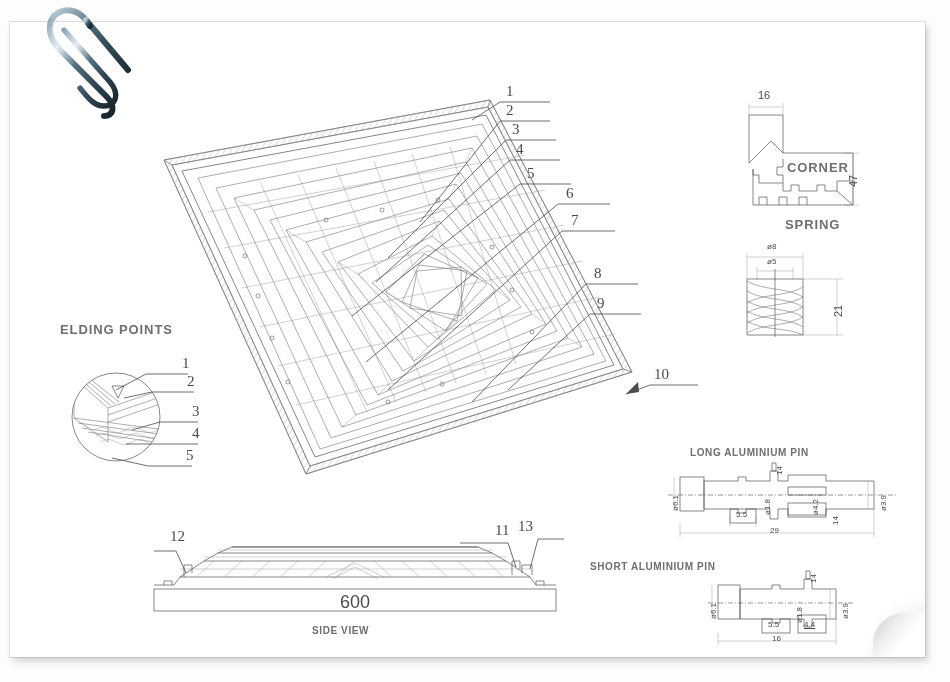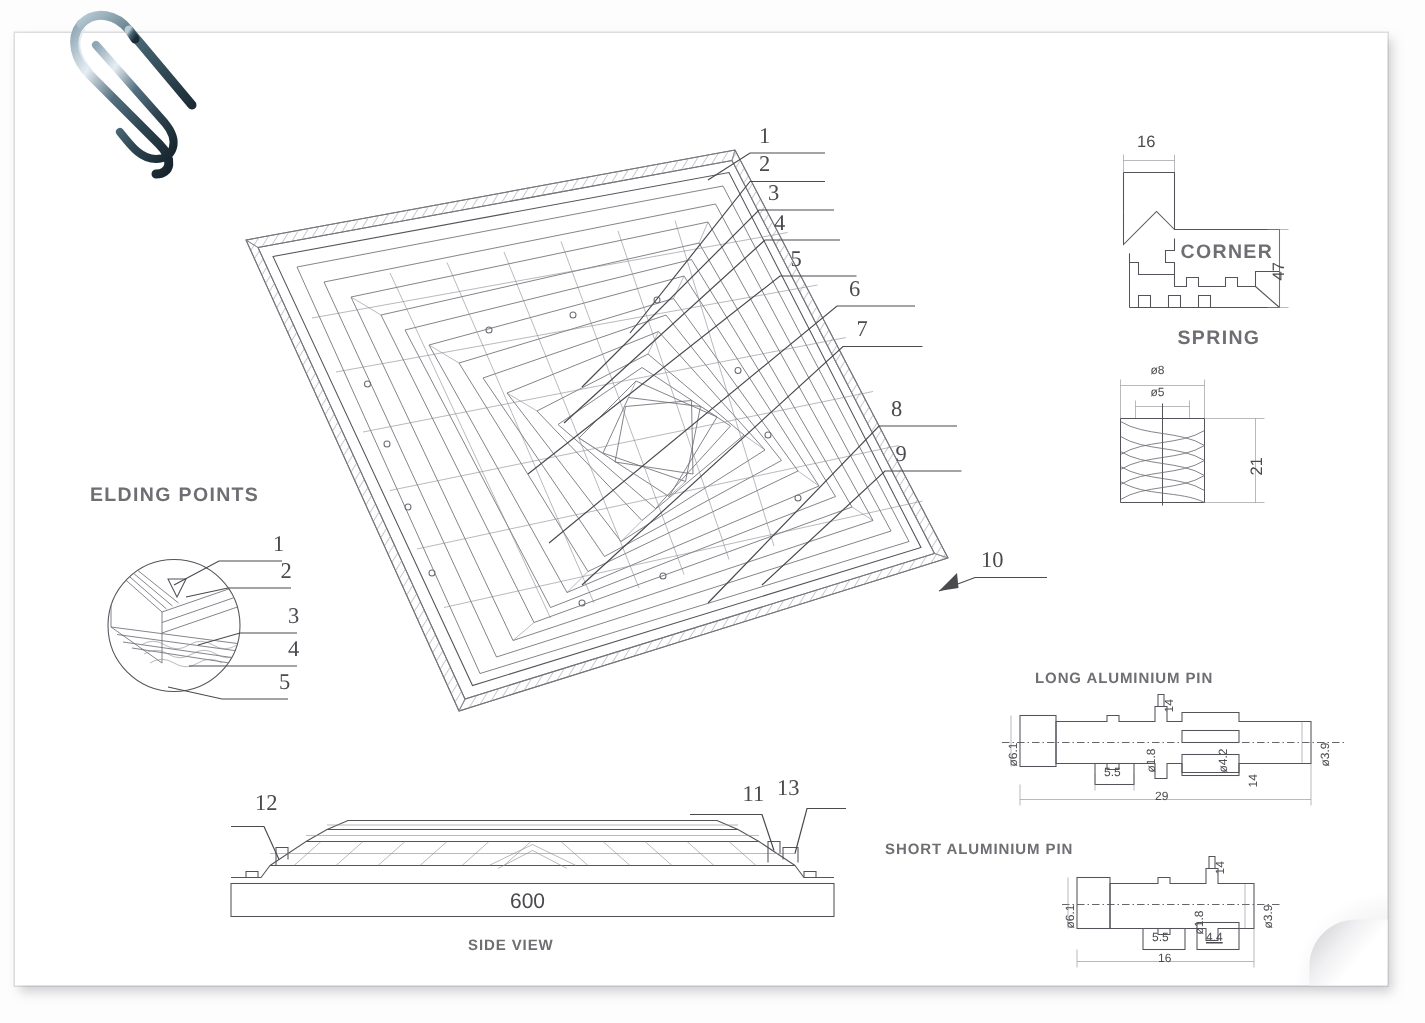--- a/index.html
+++ b/index.html
@@ -445,21 +445,21 @@
         <g class="lead">
           <path d="M46,56 L36,34 L14,34"></path>
           <path d="M376,50 L368,26 L320,26"></path>
           <path d="M390,52 L398,22 L424,22"></path>
         </g>
       </svg>
 
       <div class="num" style="left:30px;top:12px;font-family:Liberation Serif, serif;">12</div>
       <div class="num" style="left:325px;top:6px;margin-left:30px;">11</div>
       <div class="num" style="left:378px;top:2px;">13</div>
-      <div class="dim b" style="left:200px;top:76px;font-size:14px;">600</div>
+      <div class="dim b" style="left:200px;top:76px;font-size:18px;">600</div>
       <div class="ttl sm" style="left:172px;top:108px;">SIDE VIEW</div>
     </div>
 
   </div>
 
   <svg id="clip" viewBox="0 0 120 120">
     <defs>
       <linearGradient id="clipG" x1="0" y1="0" x2="1" y2="1">
         <stop offset="0%" stop-color="#8fa6b4"></stop>
         <stop offset="22%" stop-color="#e6eef3"></stop>

